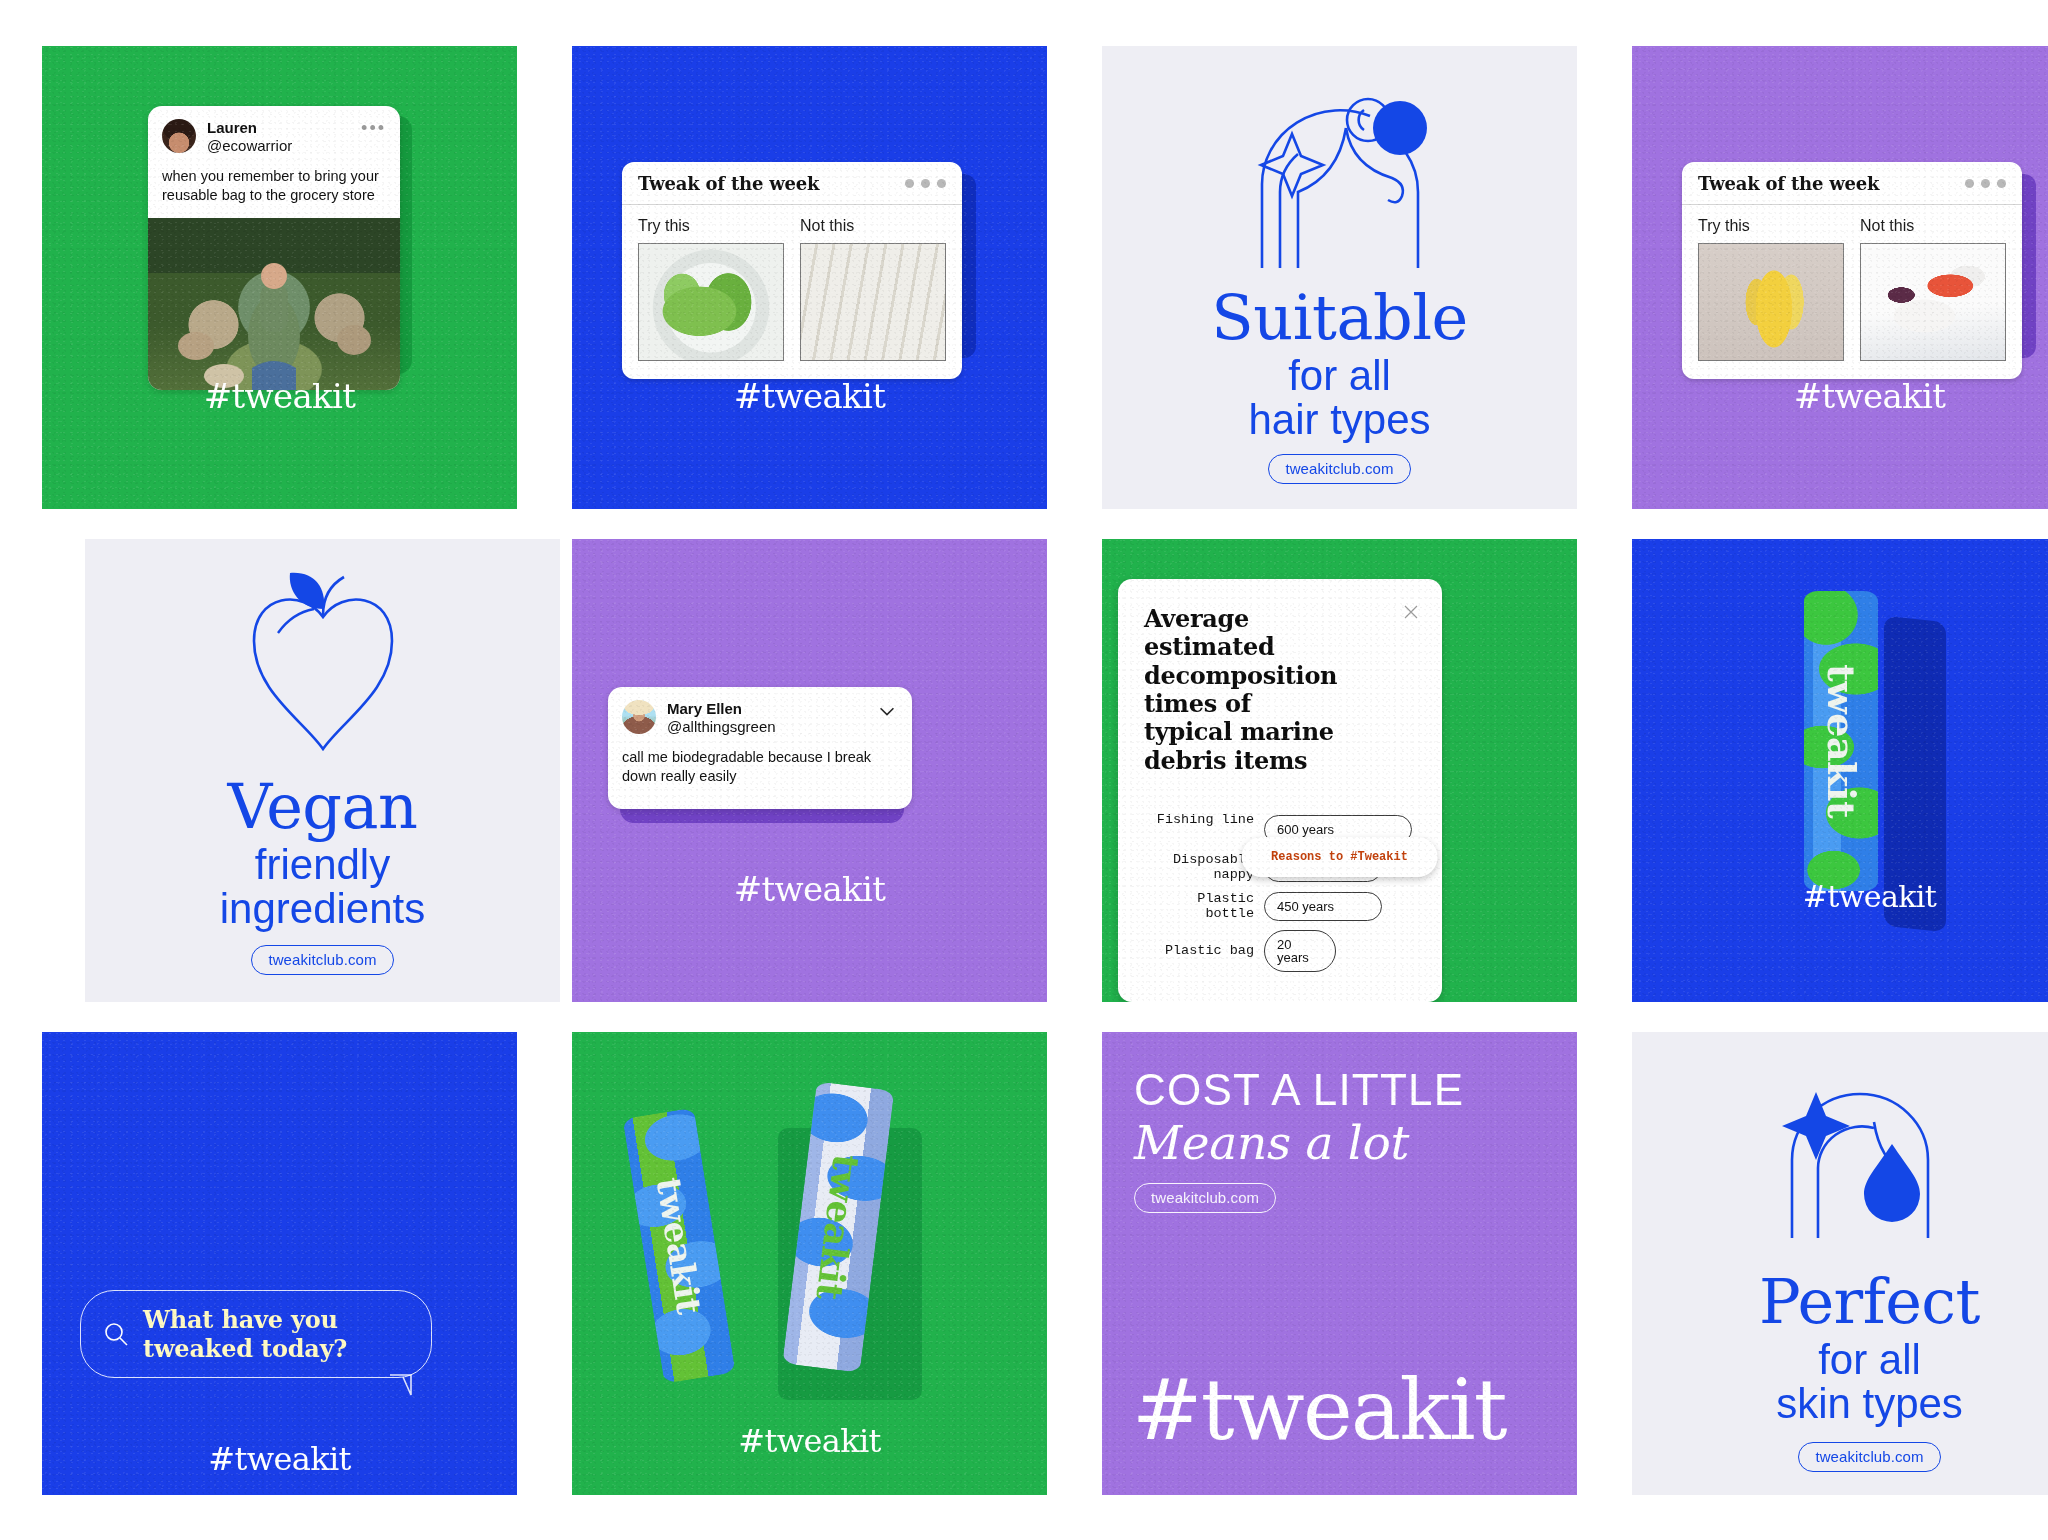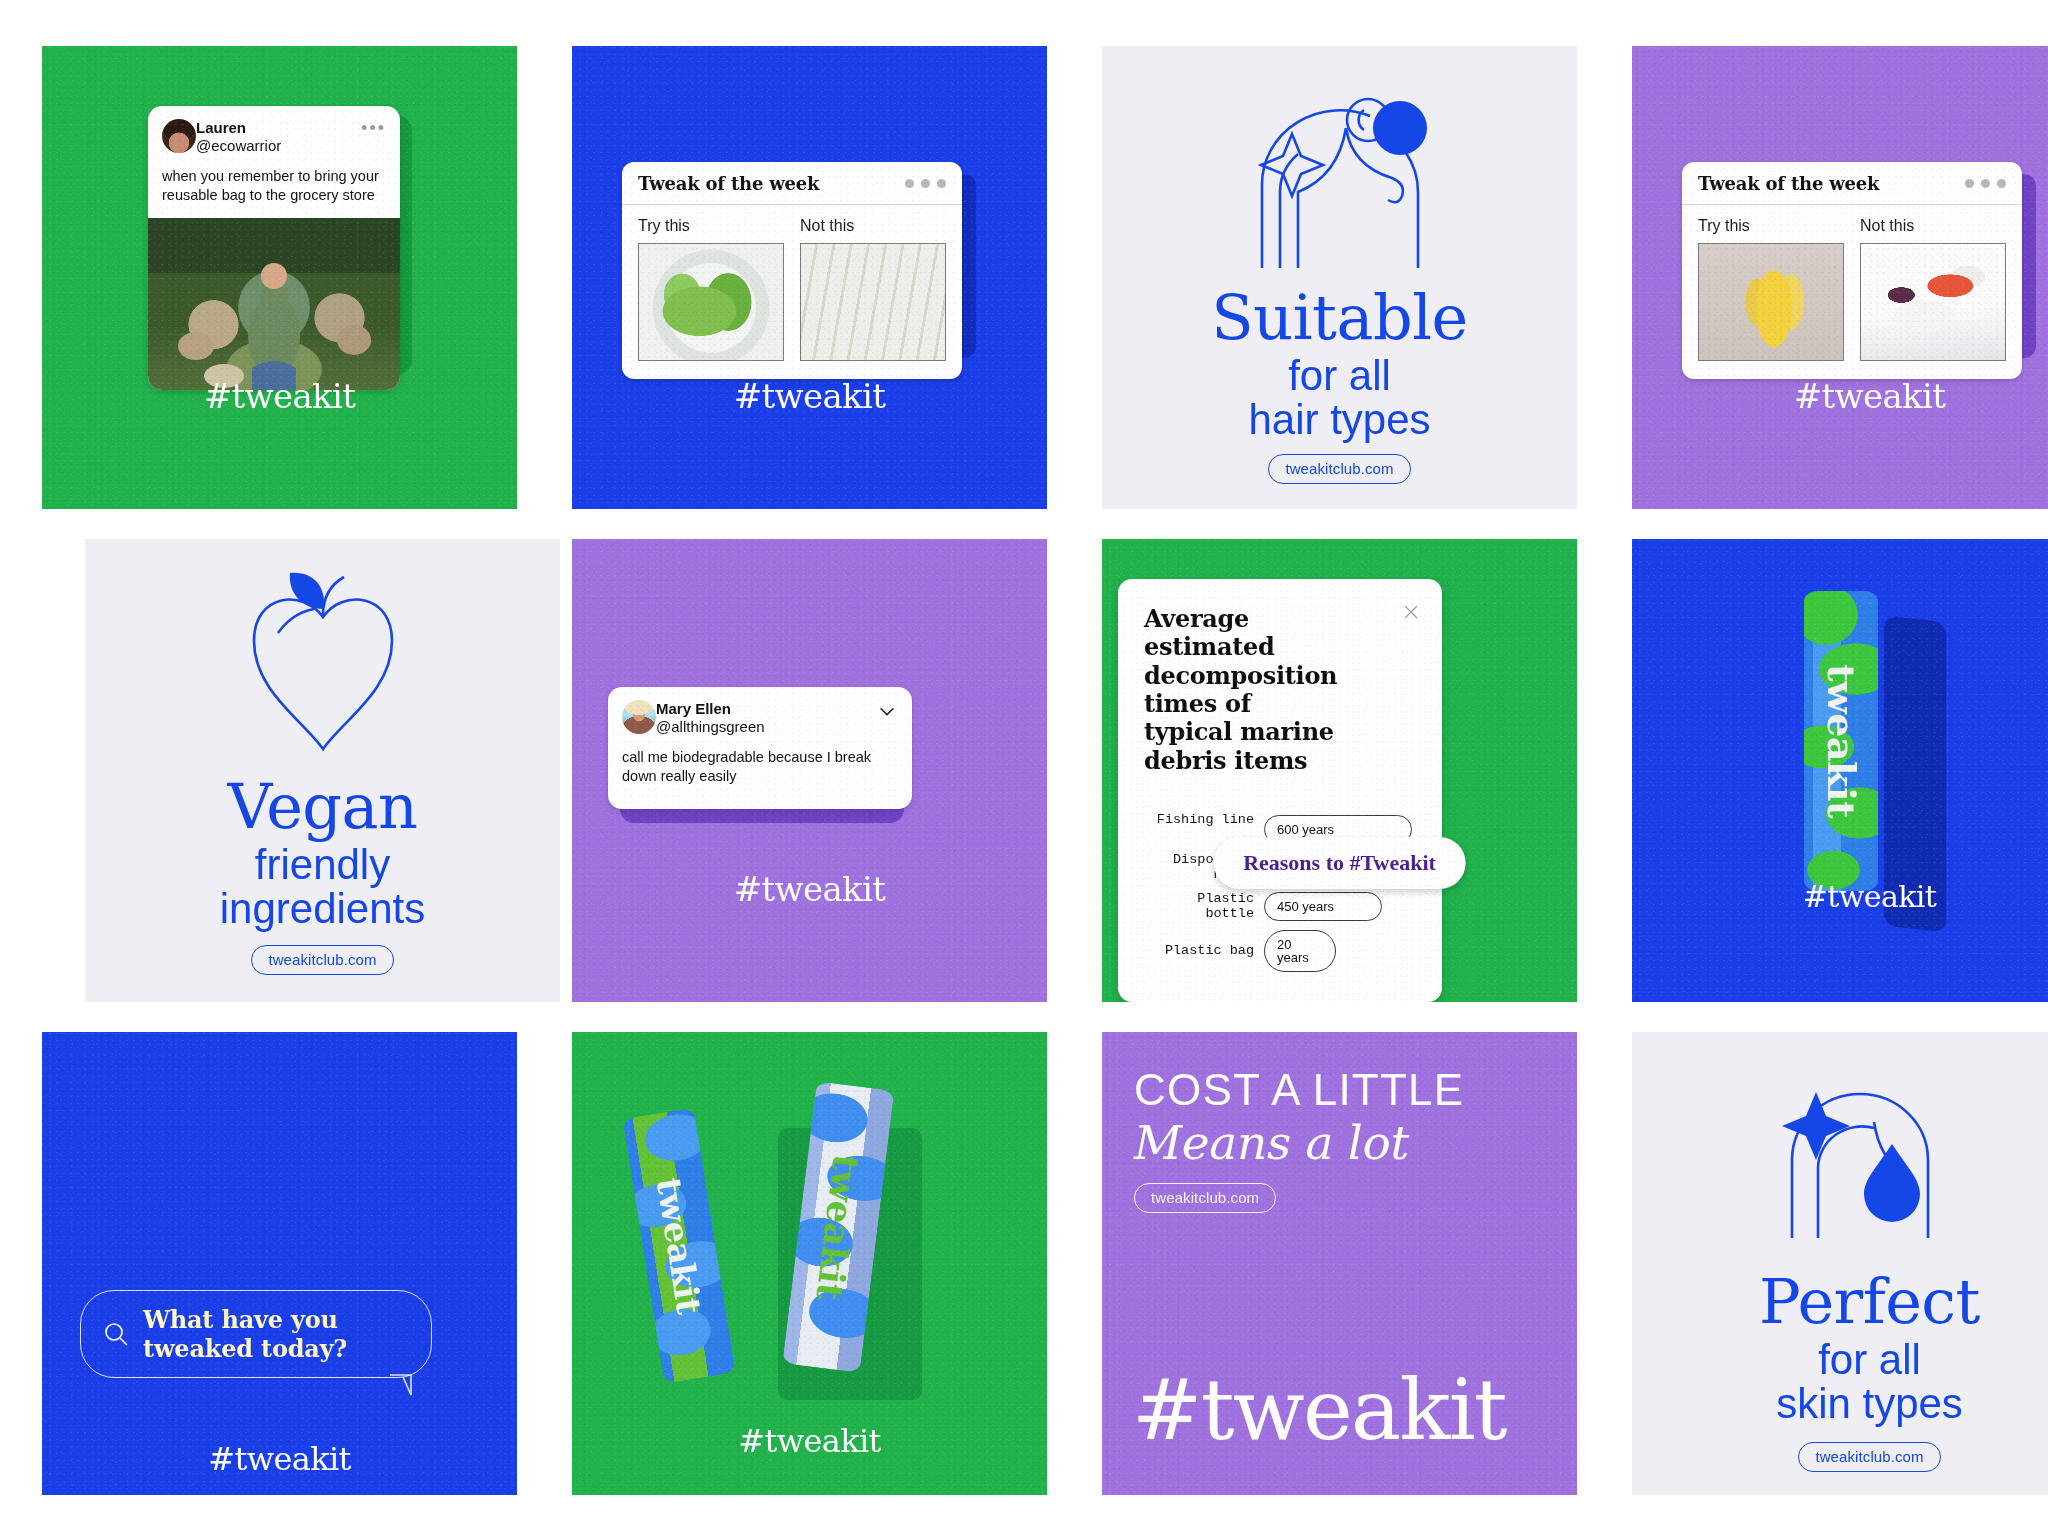--- a/index.html
+++ b/index.html
@@ -130,21 +130,21 @@
   }
 
   
   .tweet {
     position:absolute;
     background:#fff;
     border-radius:14px;
     box-shadow: 0 2px 6px rgba(0,0,0,.16);
     overflow:hidden;
   }
-  .tweet-head { display:flex; align-items:flex-start; padding:13px 14px 8px; }
+  .tweet-head { display:flex; align-items:flex-start; gap:11px; padding:13px 14px 8px; }
   .avatar { width:34px; height:34px; border-radius:50%; flex:none; overflow:hidden; position:relative; }
   .av-lauren {
     background:
       radial-gradient(circle at 50% 70%, #c78d6e 0 34%, transparent 36%),
       radial-gradient(ellipse 58% 50% at 50% 26%, #2b1a14 0 80%, transparent 82%),
       radial-gradient(ellipse 70% 66% at 50% 64%, #3a241b 0 88%, transparent 90%),
       linear-gradient(180deg,#4b2f22,#7a5440);
   }
   .av-mary {
     background:
@@ -191,22 +191,22 @@
   }
   .drow .field {
     border:1.4px solid #3a3a3a; border-radius:999px;
     padding:7px 12px; font-size:13px; color:#111; line-height:1;
   }
   .cta {
     position:absolute; left:50%; transform:translateX(-50%);
     background:#fff; border-radius:999px;
     box-shadow:0 3px 7px rgba(0,0,0,.2);
     padding:13px 30px;
-    font-family:Liberation Serif, serif;
-    font-weight:700; font-size:22px; color:#4c1d95; white-space:nowrap;
+    font-family:Liberation Mono, monospace;
+    font-weight:700; font-size:12px; color:#c2410c; white-space:nowrap;
   }
 
   
   .bubble {
     position:absolute;
     border:1.6px solid rgba(255,255,255,.85);
     border-radius: 34px;
     display:flex; align-items:center; gap:14px;
     padding: 14px 22px;
   }

